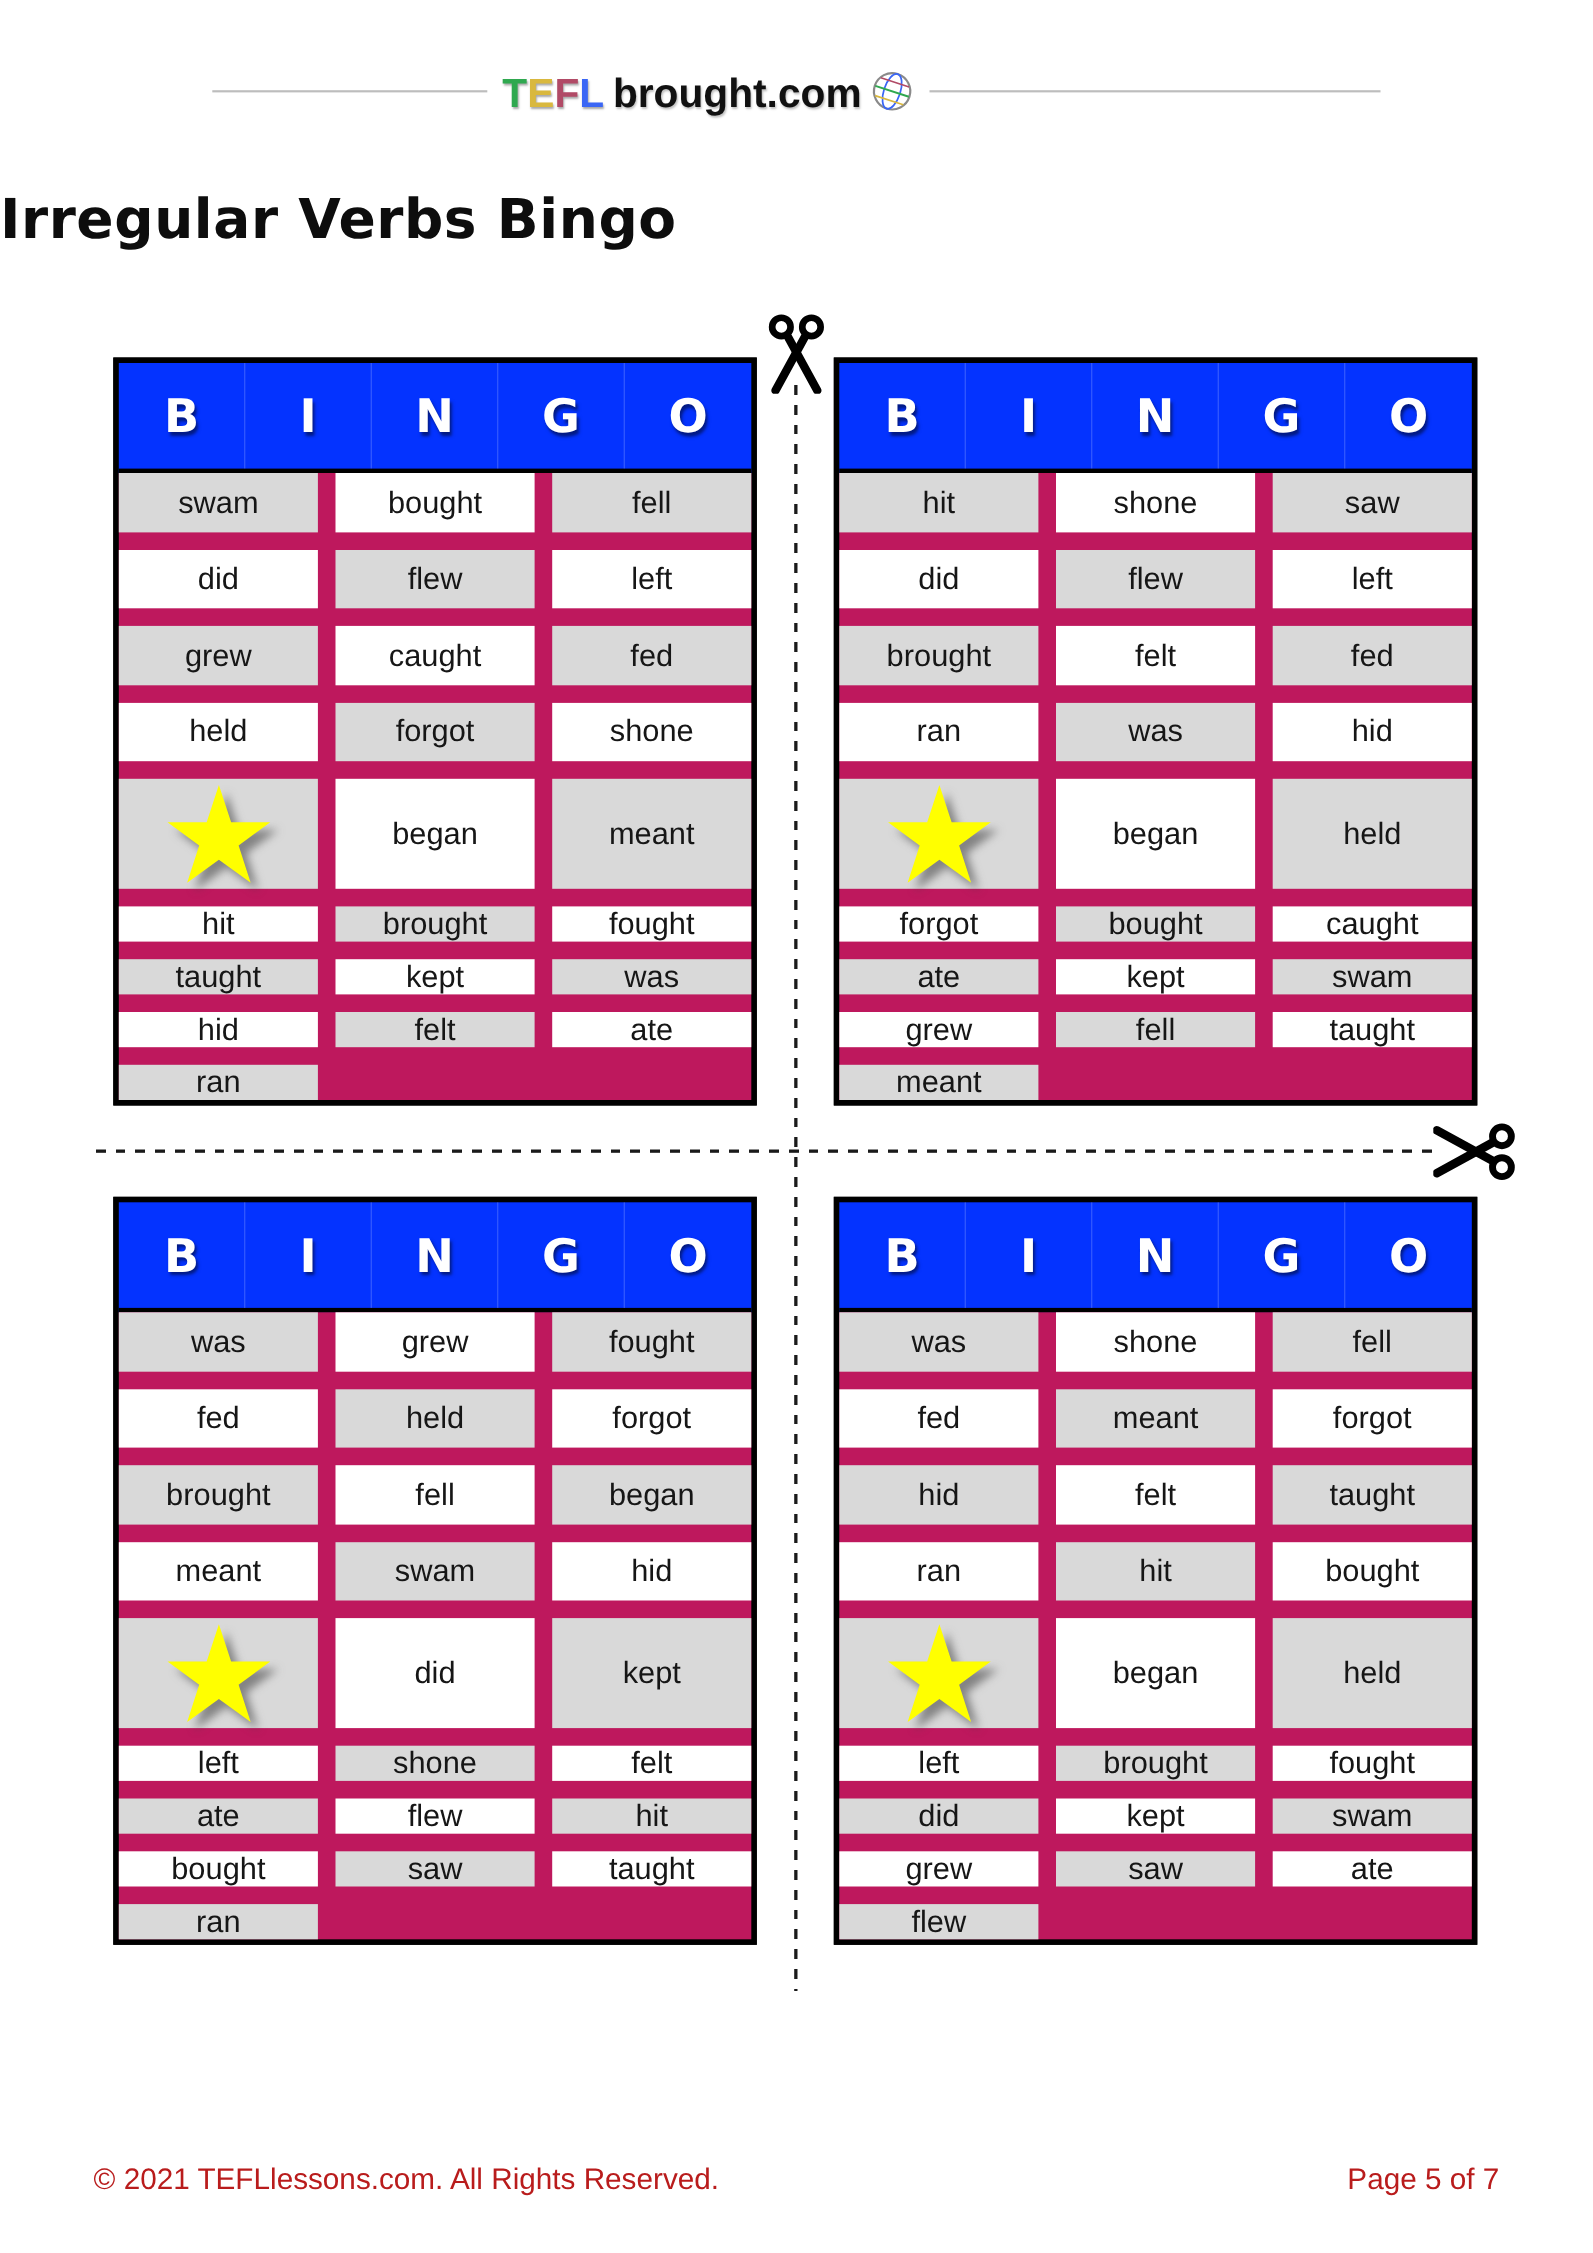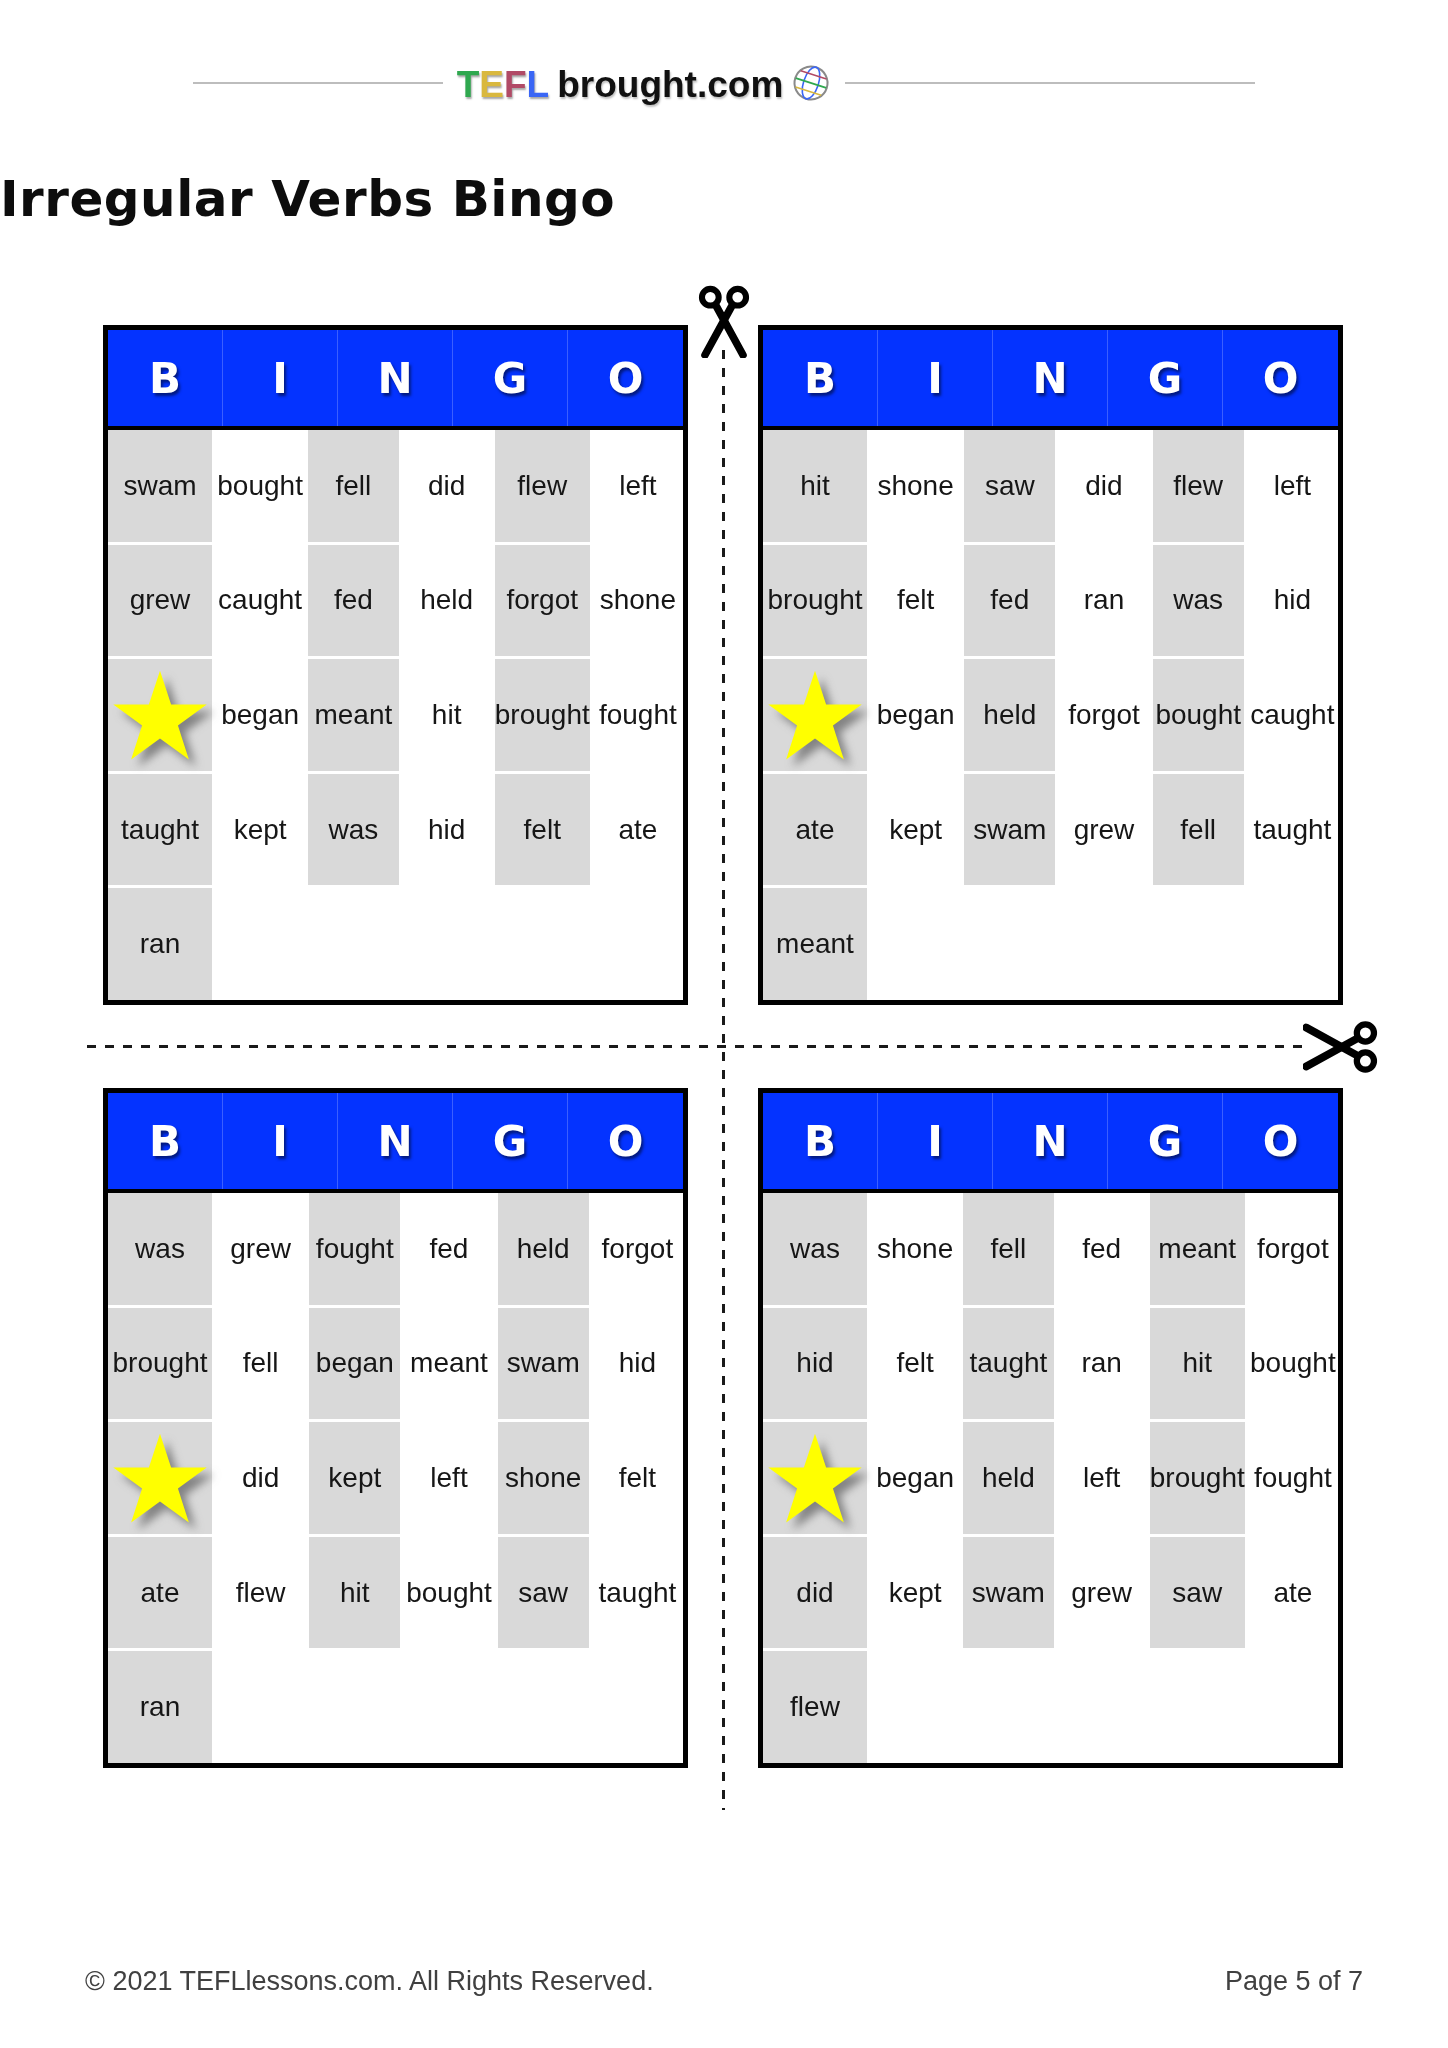--- a/index.html
+++ b/index.html
@@ -39,31 +39,31 @@
   .card-1{left:103px;top:325px}
   .card-2{left:758px;top:325px}
   .card-3{left:103px;top:1088px}
   .card-4{left:758px;top:1088px}
   .bingo-header{height:100px;background:var(--header-blue,#0433FF);border-bottom:4px solid #000;
     box-sizing:border-box;display:grid;grid-template-columns:repeat(5,1fr)}
   .hcell{display:flex;align-items:center;justify-content:center;color:#fff;
     font-family:"DejaVu Sans",sans-serif;font-weight:bold;font-size:42px;
     text-shadow:2px 3px 3px rgba(0,0,0,0.5);border-right:1px solid rgba(255,255,255,0.22)}
   .hcell:last-child{border-right:none}
-  .grid{height:570px;display:grid;grid-template-columns:repeat(6,1fr);grid-template-rows:repeat(5,1fr);
-    gap:3px;background:#ffffff}
+  .grid{height:570px;display:grid;grid-template-columns:repeat(3,1fr);grid-template-rows:repeat(5,1fr);
+    gap:16px;background:#be185d}
   .cell{display:flex;align-items:center;justify-content:center;font-size:28px;color:#161616}
   .cell.shade{background:var(--cell-gray,#D9D9D9)}
   .cell.plain{background:#ffffff}
   .star-svg{width:104px;height:100px;filter:drop-shadow(7px 7px 4px rgba(60,60,60,0.55))}
   .star-svg polygon{fill:var(--star-yellow,#FFFF00)}
 
   
   .page-footer{position:absolute;left:85px;right:85px;top:1966px;display:flex;
-    justify-content:space-between;font-size:27px;color:#404040}
+    justify-content:space-between;font-size:27px;color:#b91c1c}
 </style>
 </head>
 <body>
 
 <div class="page">
 
   <header class="brand-band">
     <span class="rule rule-left"></span>
     <div class="logo">
       <span class="logo-colored"><span style="color: rgb(47, 168, 79);">T</span><span style="color: rgb(217, 184, 62);">E</span><span style="color: rgb(177, 74, 102);">F</span><span style="color: rgb(58, 102, 245);">L</span></span>

